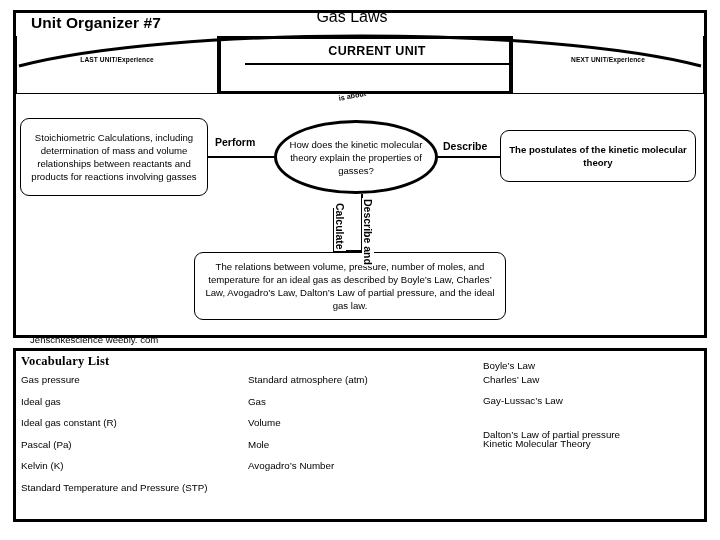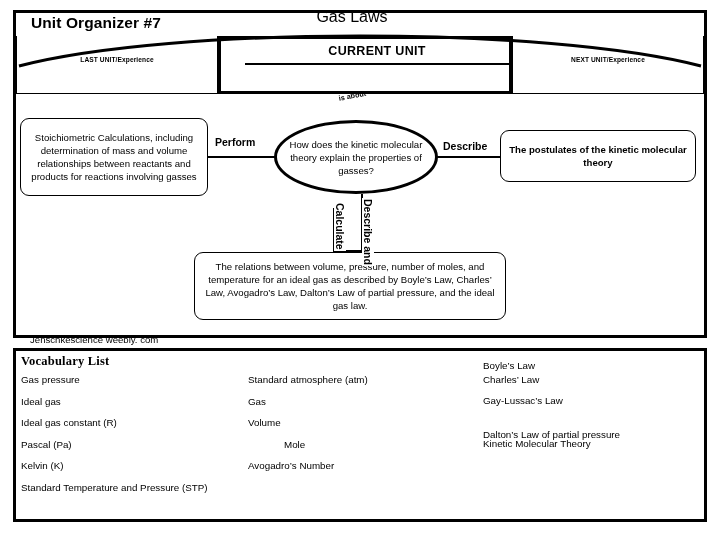--- a/index.html
+++ b/index.html
@@ -335,21 +335,21 @@
         <div class="vitem" style="top: 47.6px;">Ideal gas</div>
         <div class="vitem" style="top: 69.2px; text-align: right;">Ideal gas constant (R)</div>
         <div class="vitem" style="top: 90.8px;">Pascal (Pa)</div>
         <div class="vitem" style="top: 112.4px;">Kelvin (K)</div>
         <div class="vitem" style="top: 134px;">Standard Temperature and Pressure (STP)</div>
       </div>
     <div class="vcol vcol-2">
         <div class="vitem" style="top: 26px;">Standard atmosphere (atm)</div>
         <div class="vitem" style="top: 47.6px;">Gas</div>
         <div class="vitem" style="top: 69.2px;">Volume</div>
-        <div class="vitem" style="top: 90.8px; margin-left: 36px;">Mole</div>
+        <div class="vitem" style="top: 90.8px;">Mole</div>
         <div class="vitem" style="top: 112.4px;">Avogadro’s Number</div>
       </div>
     <div class="vcol vcol-3">
         <div class="vitem" style="top: 12px;">Boyle’s Law</div>
         <div class="vitem" style="top: 25.6px;">Charles’ Law</div>
         <div class="vitem" style="top: 47.2px;">Gay-Lussac’s Law</div>
         <div class="vitem" style="top: 64px; margin-top: 17px;">Dalton’s Law of partial pressure</div>
         <div class="vitem" style="top: 90.4px;">Kinetic Molecular Theory</div>
       </div>
   </div>

